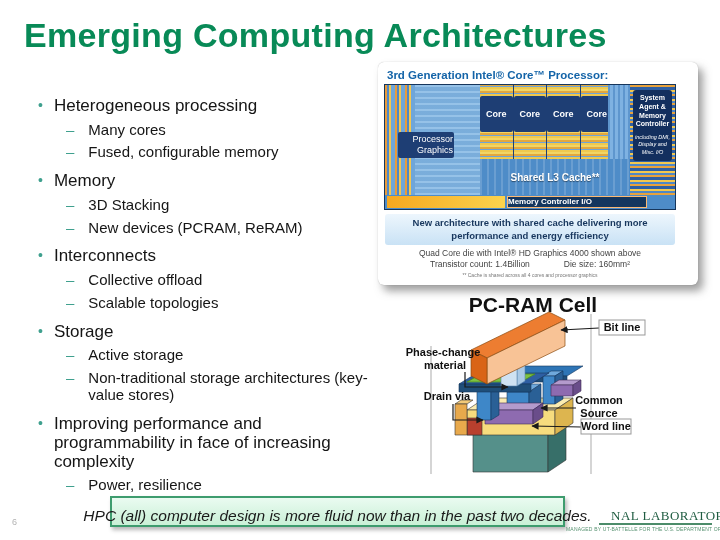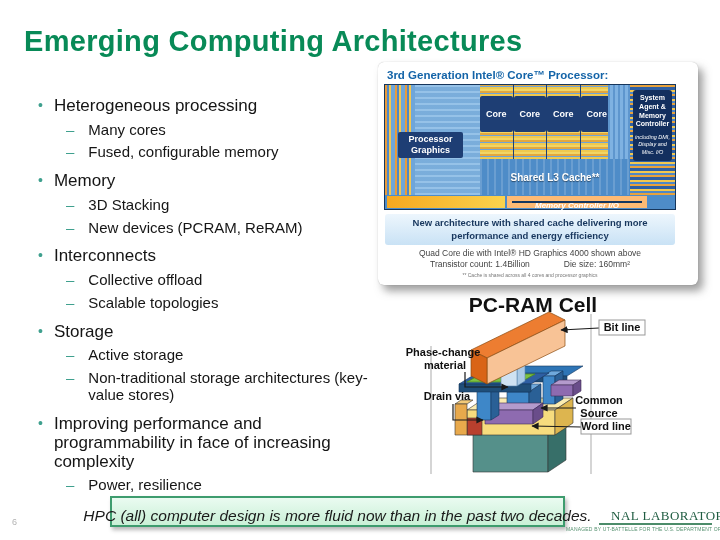--- a/index.html
+++ b/index.html
@@ -2,22 +2,22 @@
 <html><head>
 <meta charset="utf-8">
 <style>
   html,body { margin:0; padding:0; background:#888; }
   .slide {
     position:relative; width:720px; height:540px; background:#ffffff;
     overflow:hidden; font-family:"Liberation Sans", sans-serif;
   }
   
   .slide-title {
-    position:absolute; left:24px; top:25px; width:640px;
-    font-size:29px; font-weight:bold; color:#088A57; letter-spacing:.3px;
+    position:absolute; left:24px; top:16px; width:640px;
+    font-size:34px; font-weight:bold; color:#088A57; letter-spacing:.3px;
   }
   
   .bullets { position:absolute; left:38px; top:88px; width:330px; color:#151515; }
   .l1 { display:flex; gap:11px; font-size:17px; line-height:1.13; margin:10px 0 5px; }
   .l1:first-child { margin-top:8px; }
   .dot { color:#3FA08E; font-size:14px; line-height:1.4; }
   .l2 { display:flex; gap:14px; font-size:15px; line-height:1.12; margin:6px 0 6px 28px; }
   .dash { color:#3FA08E; }
   
   .intel-card {
@@ -26,22 +26,22 @@
     box-shadow:0 0 1px rgba(0,0,0,.3), 5px 6px 9px rgba(80,80,80,.55);
   }
   .intel-title { margin:2px 9px 3px; font-size:11.5px; font-weight:bold; color:#1464A8; line-height:1.15; }
   .die { position:relative; margin-left:7px; width:290px; height:124px; background:#3E7EC0; outline:1px solid #16365C; }
   .die * { box-sizing:border-box; }
   .pg { position:absolute; left:0; top:0; width:95px; height:110px; background:#85B8E4; }
   .pg-stripes { position:absolute; left:0; top:0; width:30px; height:110px;
     background:repeating-linear-gradient(90deg,#E89B3C 0 2px,#4E88C8 2px 4px,#F3C84F 4px 6px,#6FA6DA 6px 10px); }
   .pg-field { position:absolute; left:30px; top:0; right:0; bottom:0;
     background:repeating-linear-gradient(0deg, rgba(255,255,255,.14) 0 2px, rgba(30,80,140,.10) 2px 6px); }
-  .pg-label { position:absolute; left:13px; top:47px; width:65px; background:#1E3E74; color:#fff;
-    font-size:9px; font-weight:bold; text-align:center; line-height:1.2; padding:2px 1px; border-radius:2px; }
+  .pg-label { position:absolute; left:13px; top:47px; width:56px; background:#1E3E74; color:#fff;
+    font-size:9px; font-weight:normal; text-align:right; line-height:1.2; padding:2px 1px; border-radius:2px; }
   .cores { position:absolute; left:95px; top:0; width:128px; height:74px; display:flex; }
   .core { flex:1; position:relative; text-align:center; border-right:1px solid #1E3E74;
     background:repeating-linear-gradient(0deg,#EFC94E 0 2px,#6FA4D8 2px 3px,#E2A83E 3px 5px,#F2D565 5px 7px); }
   .core-label { display:inline-block; margin-top:11px; background:#1E3E74; color:#fff;
     font-size:9px; font-weight:bold; padding:13px 6px; border-radius:2px; }
   .gapcol { position:absolute; left:223px; top:0; width:22px; height:110px;
     background:repeating-linear-gradient(90deg,#5E96CE 0 2px,#7FB2E2 2px 5px); }
   .sa { position:absolute; left:245px; top:0; width:45px; height:110px;
     background:repeating-linear-gradient(0deg,#E8A23C 0 2px,#4E88C8 2px 4px,#F3C84F 4px 6px,#2E5FA3 6px 9px); }
   .sa-label { position:absolute; left:3px; top:5px; width:39px; background:#132F5E; border-radius:3px;
@@ -49,21 +49,21 @@
   .sa-sub { font-size:5.5px; font-style:italic; font-weight:normal; margin-top:5px; line-height:1.3; }
   .l3band { position:absolute; left:95px; top:74px; width:150px; height:36px; background:#4E8CC8; }
   .l3band::before { content:""; position:absolute; inset:0;
     background:repeating-linear-gradient(90deg, rgba(255,255,255,.16) 0 2px, transparent 2px 7px); }
   .l3-label { position:relative; display:flex; height:100%; align-items:center; justify-content:center;
     color:#fff; font-size:10px; font-weight:bold; text-shadow:0 1px 1px rgba(0,0,0,.45); }
   .mcrow { position:absolute; left:0; top:110px; width:290px; height:14px; background:#4E8CC8; }
   .orange-strip { position:absolute; left:2px; top:1px; width:118px; height:12px;
     background:linear-gradient(90deg,#F7A81F,#FBD34E); }
   .mc-band { position:absolute; left:122px; top:1px; width:140px; height:12px; background:#14365E;
-    border:5px solid #fdba74; color:#fff; font-size:8px; font-weight:bold; text-align:center; line-height:10px;font-style:italic; }
+    border:1px solid #fdba74; color:#fff; font-size:8px; font-weight:bold; line-height:10px; }
   .intel-caption { margin:5px 0 0 7px; width:290px; box-sizing:border-box; padding:3px 10px;
     background:linear-gradient(180deg,#EDF6FD,#C9E2F5); border-radius:3px;
     color:#17365D; font-size:9.5px; font-weight:bold; text-align:center; line-height:1.3; }
   .intel-stats { margin-top:3px; width:304px; text-align:center; font-size:8.5px; color:#444; line-height:1.35; }
   .intel-stats .gap { display:inline-block; width:34px; }
   .intel-footnote { width:304px; text-align:center; font-size:5px; color:#777; margin-top:1px; }
   
   .pcram { position:absolute; left:403px; top:292px; width:308px; height:202px; }
   
   .callout {

